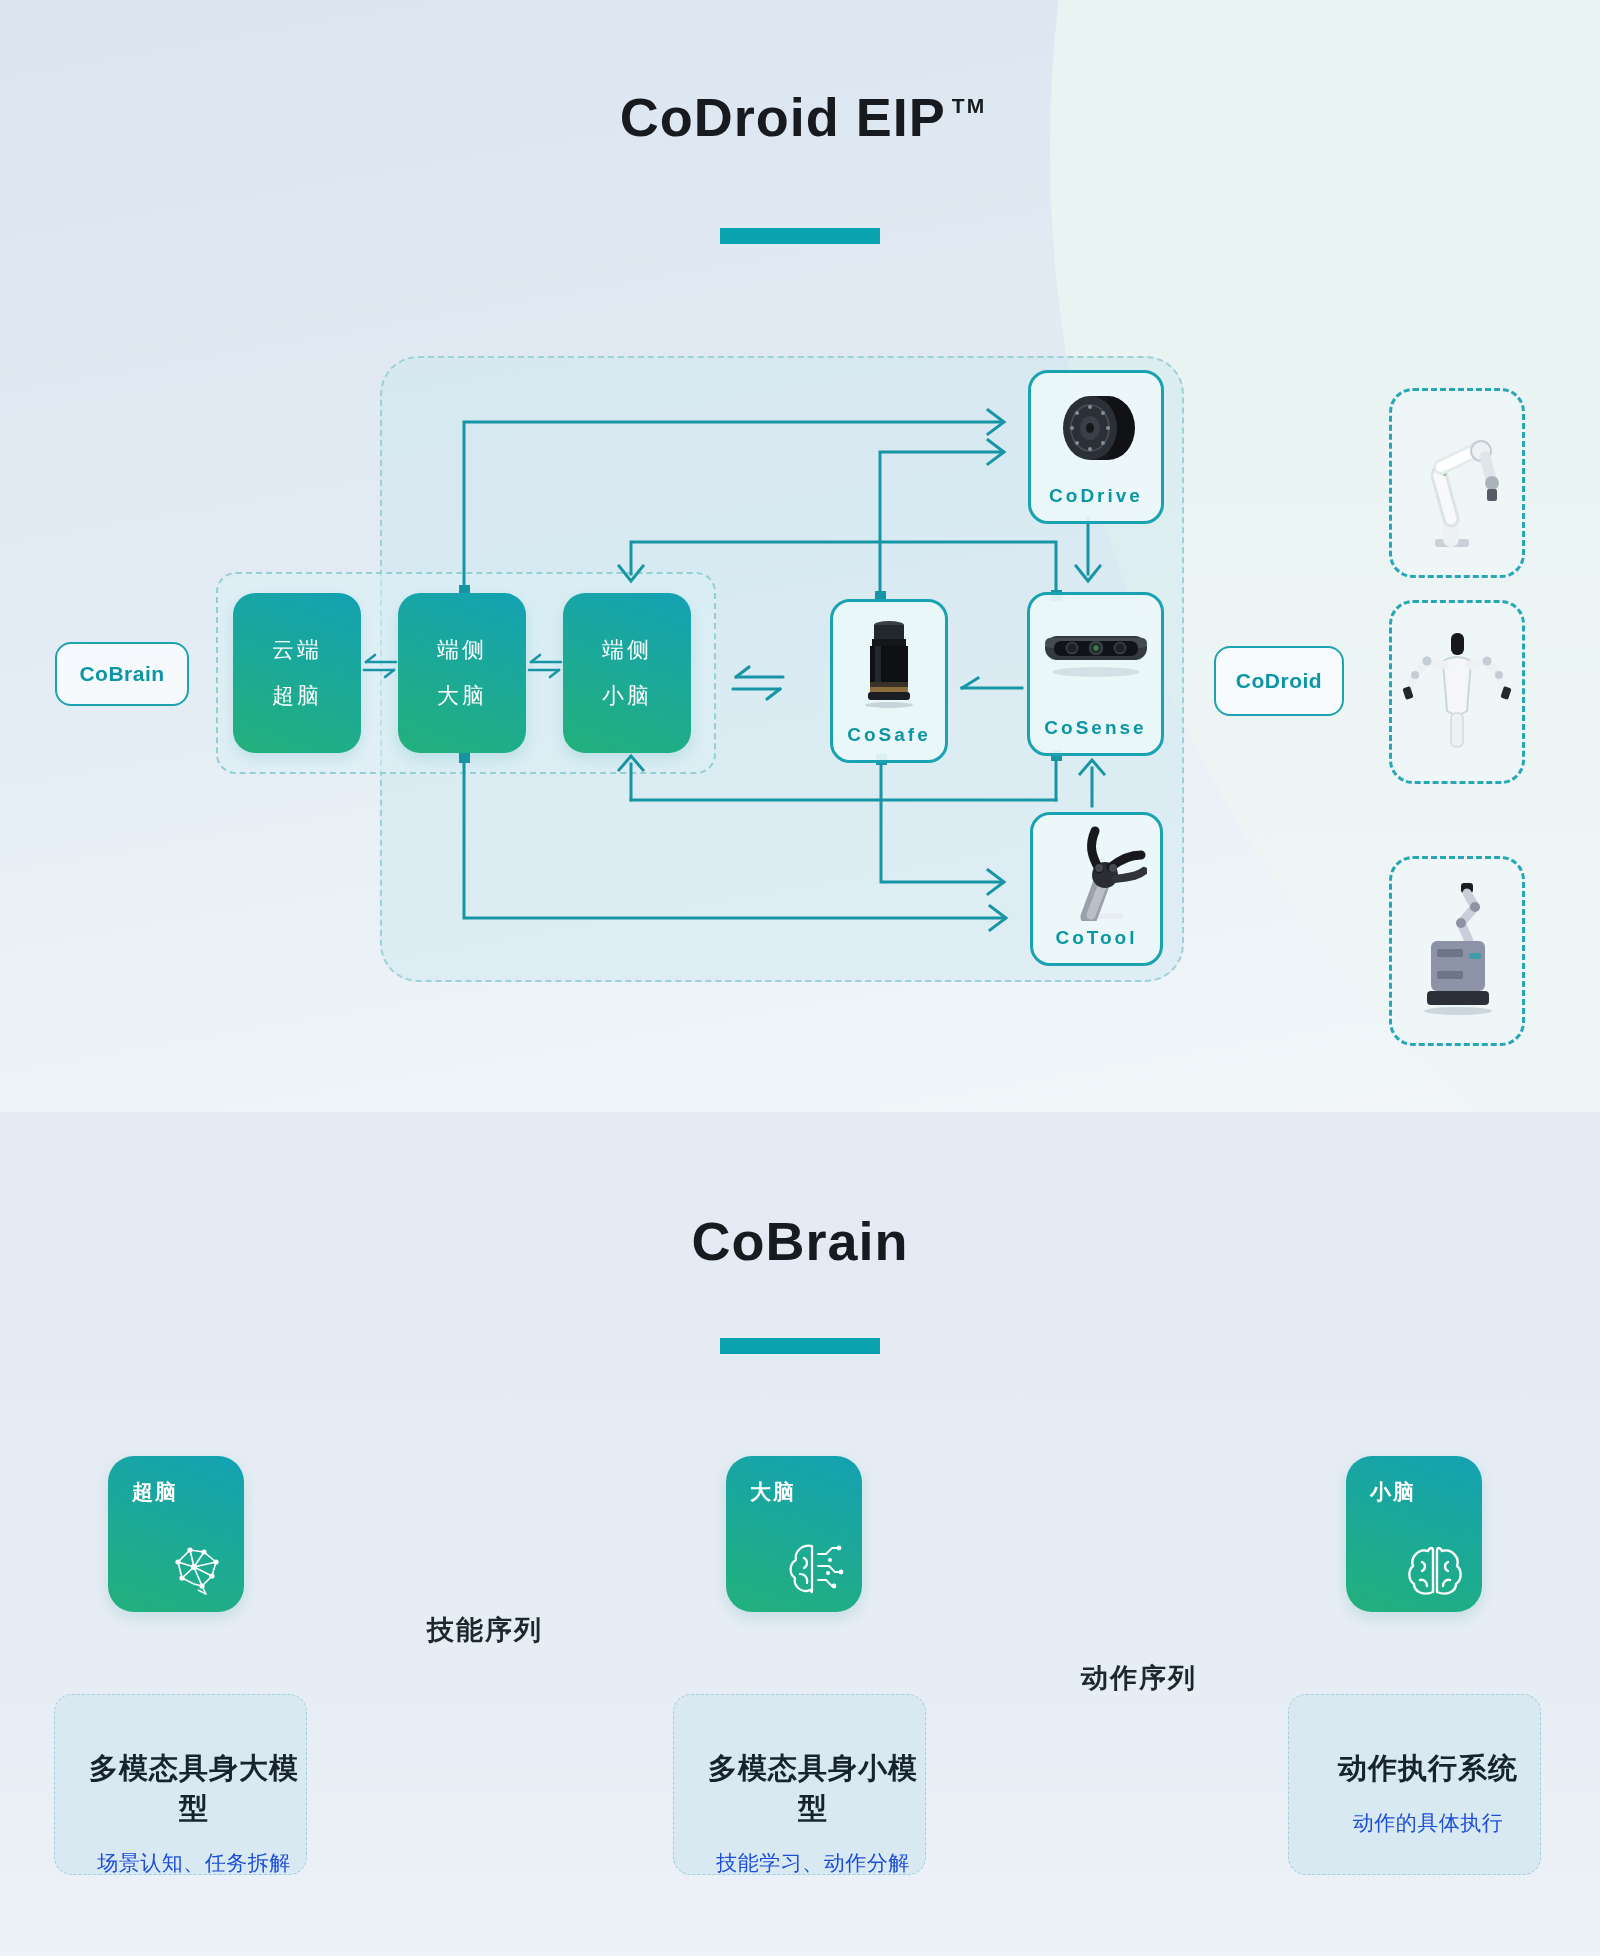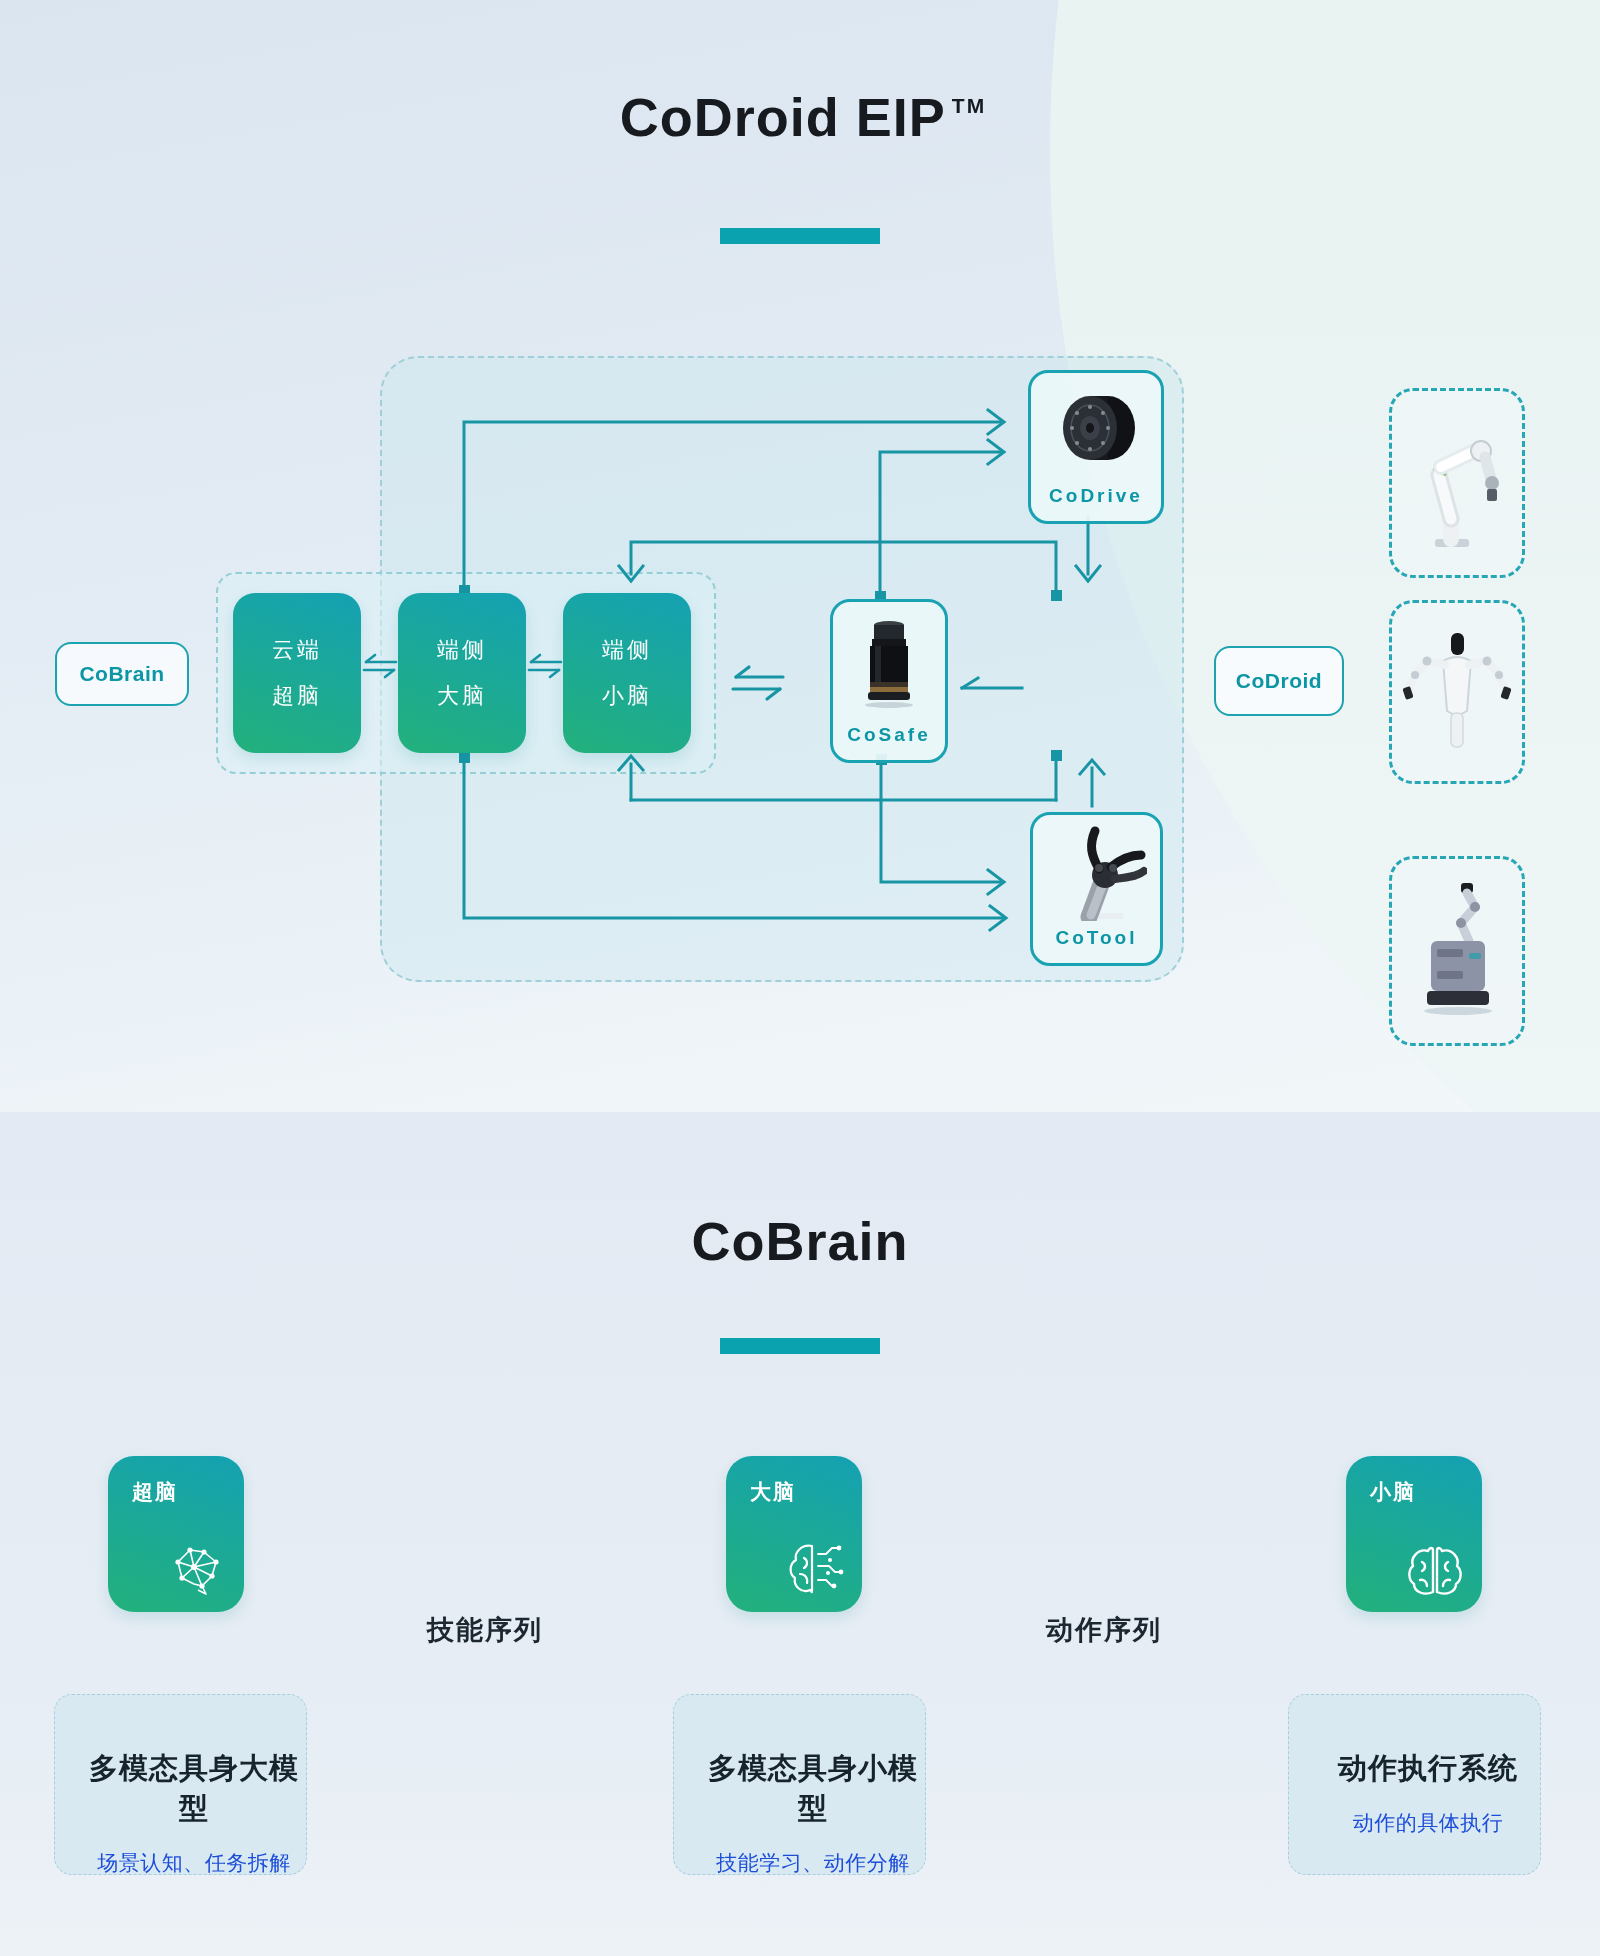--- a/index.html
+++ b/index.html
@@ -194,20 +194,35 @@
           <rect x="22" y="31" width="6" height="36" fill="#23262c"></rect>
           <rect x="17" y="67" width="38" height="5" fill="#3a3228"></rect>
           <rect x="17" y="72" width="38" height="5" fill="#8a6d3b"></rect>
           <rect x="15" y="77" width="42" height="8" rx="3" fill="#1a1d21"></rect>
           <ellipse cx="36" cy="90" rx="24" ry="3" fill="#c7d4da"></ellipse>
         </svg>
       </div>
       <div class="dev-label">CoSafe</div>
     </div>
 
+    <div class="devbox" style="left:1027px;top:592px;width:131px;height:158px;">
+      <div class="dev-img">
+        <svg width="112" height="64" viewBox="0 0 112 64">
+          <rect x="5" y="12" width="102" height="24" rx="12" fill="#34393f"></rect>
+          <rect x="5" y="14" width="102" height="10" rx="5" fill="#454b52"></rect>
+          <rect x="14" y="17" width="84" height="15" rx="7" fill="#101317"></rect>
+          <circle cx="32" cy="24" r="5.5" fill="#1d2126" stroke="#3c434c" stroke-width="1.5"></circle>
+          <circle cx="56" cy="24" r="6.5" fill="#23332c" stroke="#3c434c" stroke-width="1.5"></circle>
+          <circle cx="56" cy="24" r="2.5" fill="#3f7a57"></circle>
+          <circle cx="80" cy="24" r="5.5" fill="#1d2126" stroke="#3c434c" stroke-width="1.5"></circle>
+          <ellipse cx="56" cy="48" rx="44" ry="5" fill="#d4e0e6"></ellipse>
+        </svg>
+      </div>
+      <div class="dev-label">CoSense</div>
+    </div>
 
     <div class="devbox" style="left:1030px;top:812px;width:127px;height:148px;">
       <div class="dev-img">
         <svg width="100" height="100" viewBox="0 0 100 100">
           <rect x="36" y="92" width="40" height="6" fill="#e9eef2"></rect>
           <line x1="42" y1="96" x2="56" y2="58" stroke="#9aa1aa" stroke-width="17" stroke-linecap="round"></line>
           <line x1="44" y1="94" x2="57" y2="60" stroke="#b9c0c8" stroke-width="9" stroke-linecap="round"></line>
           <circle cx="58" cy="54" r="13" fill="#2a2d33"></circle>
           <path d="M52,48 C44,34 42,24 48,10" stroke="#17191d" stroke-width="9" fill="none" stroke-linecap="round"></path>
           <path d="M64,46 C74,38 84,34 94,34" stroke="#17191d" stroke-width="9" fill="none" stroke-linecap="round"></path>
@@ -284,21 +299,21 @@
       <g fill="#1798a8">
         <circle cx="176" cy="524" r="9"></circle>
           <circle cx="794" cy="524" r="9"></circle>
           <circle cx="1414" cy="524" r="9"></circle>
       </g>
     </svg>
 
     <div class="flow-label" style="left:375px;">
       <span>技能序列</span>
     </div>
-    <div class="flow-label" style="left:994px;">
+    <div class="flow-label" style="left:1029px;margin-top:48px;">
       <span>动作序列</span>
     </div>
 
     <div class="node" style="left:108px;">
       <div class="nlabel">超脑</div>
       <svg class="nicon" width="64" height="58" viewBox="0 0 64 58">
         <g stroke="#ffffff" stroke-width="1.6" fill="none" stroke-linejoin="round">
           <path d="M14,22 L26,10 L40,12 L52,22 L48,36 L38,46 L30,44 L18,38 Z"></path>
           <path d="M14,22 L30,27 L26,10 M30,27 L40,12 M30,27 L52,22 M30,27 L48,36 M30,27 L38,46 M30,27 L18,38"></path>
           <path d="M38,46 L42,54 L34,50"></path>

